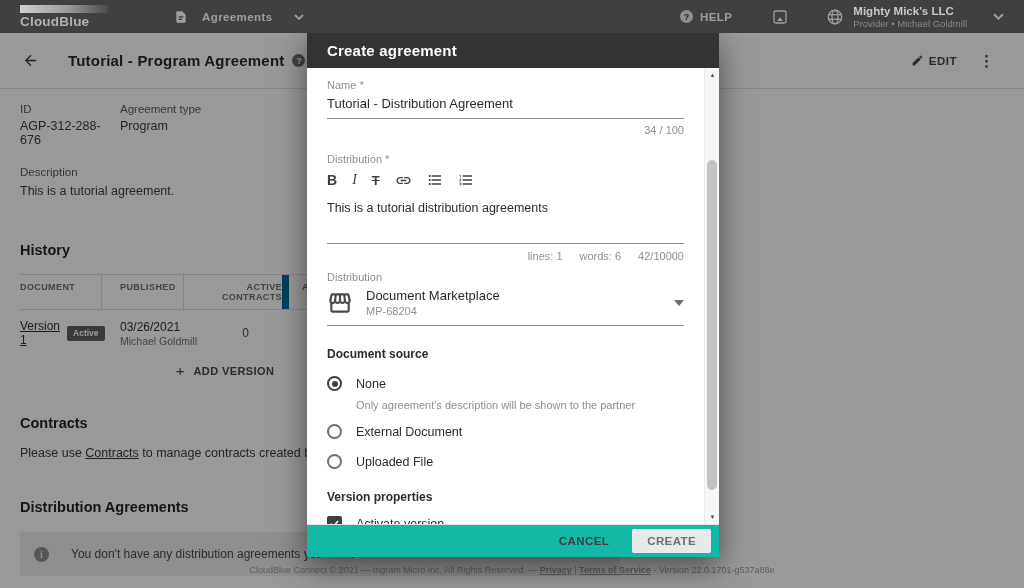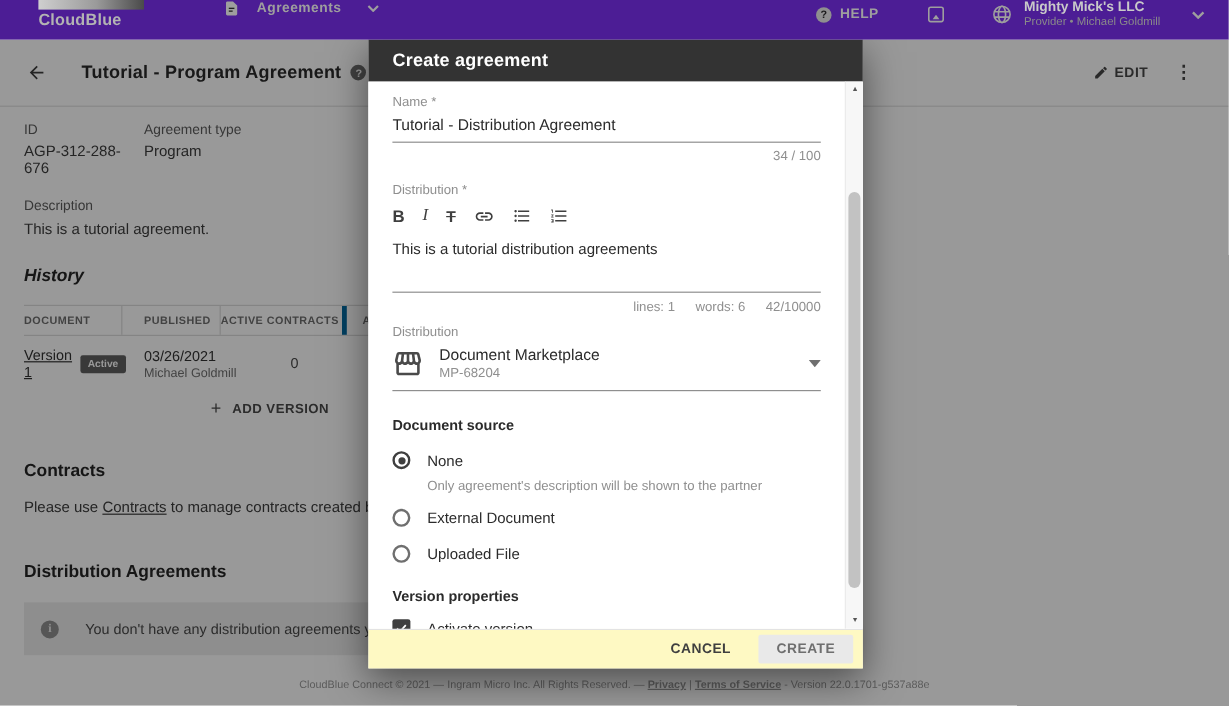--- a/index.html
+++ b/index.html
@@ -1,21 +1,21 @@
 <!DOCTYPE html>
 <html><head>
 <meta charset="utf-8">
 <style>
   * { margin:0; padding:0; box-sizing:border-box; }
   html,body { width:1024px; height:588px; overflow:hidden; }
   body { font-family:"Liberation Sans", sans-serif; background:#fff; position:relative; }
 
   
-  .topbar { position:absolute; top:0; left:0; right:0; height:33px; background:#4c1d95;
-            display:flex; align-items:flex-start; z-index:30;padding-left:12px; }
+  .topbar { position:absolute; top:0; left:0; right:0; height:33px; background:#404040;
+            display:flex; align-items:center; z-index:30; }
   .logo { margin-left:20px; width:92px; }
   .logo-bar { width:88px; height:8px; background:linear-gradient(90deg,#cfcfcf 0%,#9a9a9a 55%,#4a4a4a 100%); }
   .logo-text { color:#b3b3b3; font-weight:bold; font-size:13.5px; line-height:13px; margin-top:2px; letter-spacing:.2px; }
   .nav-item { display:flex; align-items:center; margin-left:62px; gap:14px; cursor:pointer; }
   .nav-label { color:#9e9e9e; font-size:11.5px; font-weight:bold; letter-spacing:.4px; }
   .tb-right { margin-left:auto; display:flex; align-items:center; }
   .help-item { display:flex; align-items:center; gap:7px; cursor:pointer; }
   .help-circle { width:13px; height:13px; border-radius:50%; background:#8f8f8f; color:#1d1d1d;
                  font-size:9px; font-weight:bold; display:flex; align-items:center; justify-content:center; }
   .help-label { color:#9e9e9e; font-size:11.5px; font-weight:bold; letter-spacing:.4px; }
@@ -38,28 +38,28 @@
   .kebab { margin-left:22px; margin-right:8px; color:#474747; font-size:15px; font-weight:bold; cursor:pointer; line-height:15px; }
 
   .content { padding:14px 20px 0 20px; }
   .fields-grid { display:grid; grid-template-columns:100px auto; row-gap:4px; }
   .f-label { font-size:11.5px; color:#5d5d5d; }
   .f-value { font-size:12.5px; color:#3d3d3d; }
   .desc-block { margin-top:19px; }
   .desc-value { margin-top:6px; font-size:12.5px; color:#3d3d3d; }
 
   .section-h { font-size:14.5px; font-weight:bold; color:#262626; }
-  .history-h { margin-top:24px;font-style:italic; }
+  .history-h { margin-top:44px; }
 
   .table { width:410px; margin-top:16px; }
   .thead { display:flex; border-top:1px solid #dcdcdc; border-bottom:1px solid #dcdcdc; }
   .th { font-size:9px; font-weight:bold; color:#6f6f6f; letter-spacing:.4px; padding:7px 0 7px 0; }
   .th1 { width:82px; border-right:1px solid #dcdcdc; }
   .th2 { width:82px; border-right:1px solid #dcdcdc; padding-left:18px; }
-  .th3 { width:105px; border-right:4px solid #0369a1; text-align:left; }
+  .th3 { width:105px; border-right:7px solid #0369a1; text-align:right; }
   .th4 { flex:1; padding-left:13px; }
   .trow { display:flex; align-items:center; padding:9px 0 10px 0; }
   .td1 { width:82px; display:flex; align-items:center; gap:7px; }
   .doc-link { font-size:12px; color:#333; text-decoration:underline; cursor:pointer; }
   .badge { background:#5f5f5f; color:#fff; font-size:8.5px; font-weight:bold; padding:2px 6px 3px 6px; border-radius:2px; }
   .td2 { width:100px; padding-left:18px; }
   .pub-date { font-size:12px; color:#333; }
   .pub-by { font-size:10.5px; color:#707070; margin-top:1px; }
   .td3 { width:87px; text-align:center; font-size:12px; color:#4a4a4a; }
   .add-version { width:410px; margin-top:6px; display:flex; justify-content:center; }
@@ -126,21 +126,21 @@
   .radio.sel { border:2px solid #3f3f3f; }
   .radio.sel::after { content:""; position:absolute; left:2.5px; top:2.5px; width:6px; height:6px; border-radius:50%; background:#3f3f3f; }
   .radio.unsel { border:2px solid #6f6f6f; }
   .radio-label { font-size:12.5px; color:#2b2b2b; }
   .radio-helper { margin:8px 0 0 29px; font-size:11px; color:#8f8f8f; }
 
   .check-row { display:flex; align-items:center; gap:14px; margin-top:12px; cursor:pointer; }
   .checkbox { width:15px; height:15px; background:#3f3f3f; border-radius:2px; display:flex; align-items:center; justify-content:center; flex:none; }
   .check-label { font-size:12.5px; color:#2b2b2b; }
 
-  .modal-footer { height:33px; min-height:33px; background:#fef9c3; border-top:1px solid #e3e3e3;
+  .modal-footer { height:33px; min-height:33px; background:#14b8a6; border-top:1px solid #e3e3e3;
                   display:flex; align-items:center; justify-content:flex-end; padding:0 8px; gap:10px;
                   box-shadow:0 -2px 4px rgba(0,0,0,.05); }
   .btn { font-family:"Liberation Sans",sans-serif; font-size:11.5px; font-weight:bold; letter-spacing:.4px;
          border:none; background:none; cursor:pointer; padding:6px 13px; }
   .btn-cancel { color:#3f3f3f; }
   .btn-create { background:#e9e9e9; color:#6f6f6f; border-radius:2px; padding:6px 15px; }
 </style>
 </head>
 <body>
 

